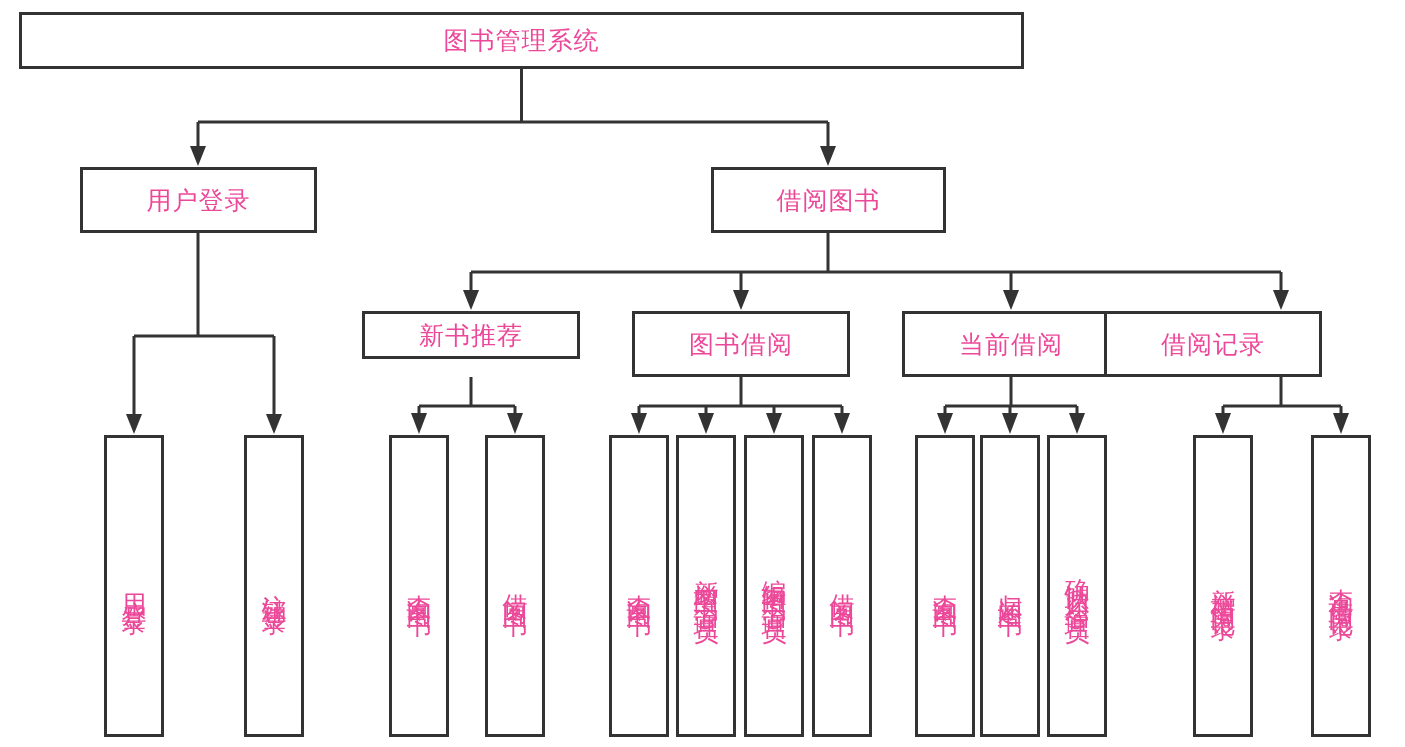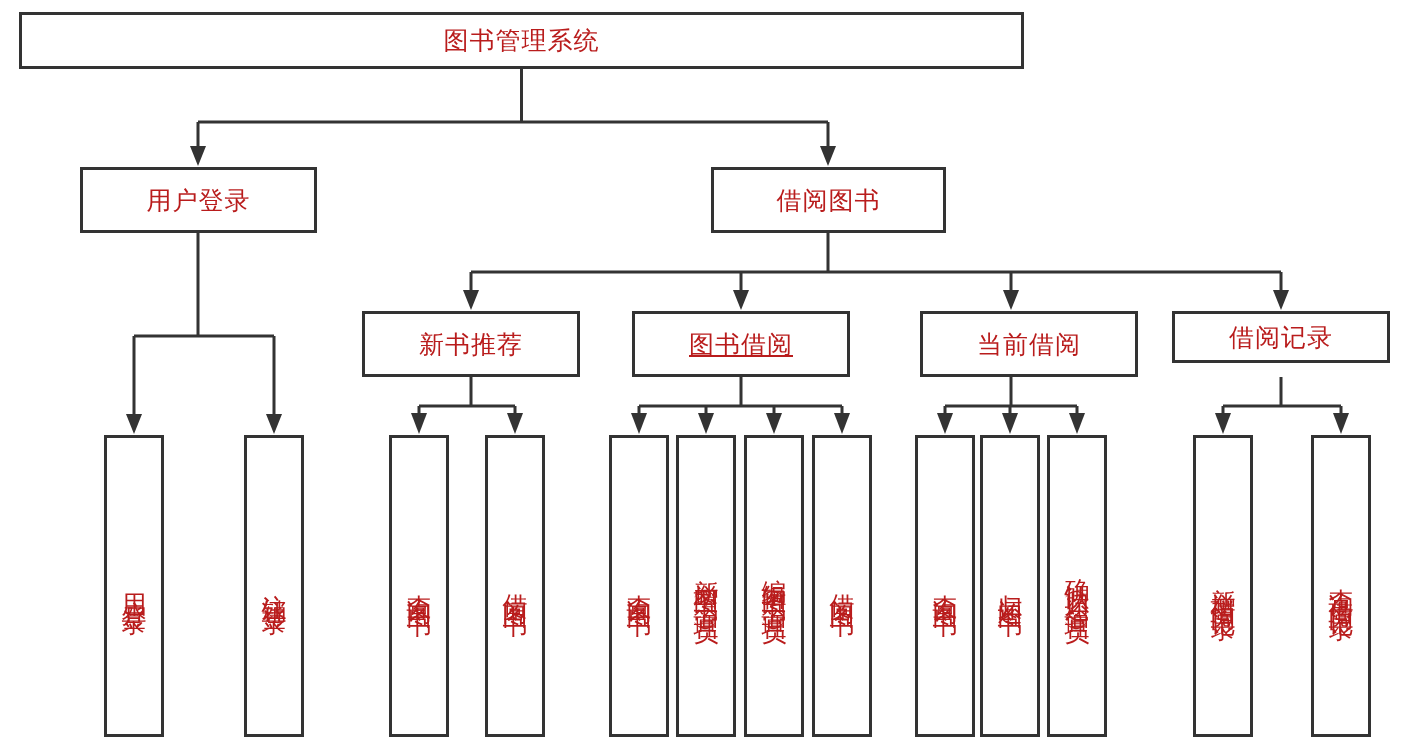--- a/index.html
+++ b/index.html
@@ -5,21 +5,21 @@
   html,body{margin:0;padding:0;background:#ffffff;}
   .canvas{
     position:relative;width:1405px;height:747px;background:#ffffff;overflow:hidden;
     font-family:"Liberation Sans","DejaVu Sans",sans-serif;
   }
   .links{position:absolute;left:0;top:0;width:1405px;height:747px;}
   .links path{stroke:#333333;stroke-width:3;fill:none;}
   .links polygon{fill:#333333;stroke:none;}
   .box{
     position:absolute;box-sizing:border-box;border:3px solid #333333;background:#ffffff;
-    display:flex;align-items:center;justify-content:center;color:#b91c1c;
+    display:flex;align-items:center;justify-content:center;color:#ec4899;
   }
   .h{font-size:25px;letter-spacing:1px;white-space:nowrap;}
   .v{
     writing-mode:vertical-rl;text-orientation:mixed;
     font-size:25px;letter-spacing:6px;line-height:1;
   }
   .watermark{
     position:absolute;left:1186px;top:712px;width:215px;
     font-size:20px;color:#c8c8c8;white-space:nowrap;letter-spacing:0.5px;
   }
@@ -67,24 +67,24 @@
       <polygon points="1215,413 1231,413 1223,434"></polygon>
       <polygon points="1333,413 1349,413 1341,434"></polygon>
     </g>
   </svg>
 
   <div class="box h" style="left:19px;top:12px;width:1005px;height:57px;">图书管理系统</div>
 
   <div class="box h" style="left:80px;top:167px;width:237px;height:66px;">用户登录</div>
   <div class="box h" style="left:711px;top:167px;width:235px;height:66px;">借阅图书</div>
 
-  <div class="box h" style="left:362px;top:311px;width:218px;height:66px;">新书推荐</div>
-  <div class="box h" style="left:632px;top:311px;width:218px;height:66px;text-decoration:underline;">图书借阅</div>
-  <div class="box h" style="left:902px;top:311px;width:218px;height:66px;margin-left:18px;">当前借阅</div>
-  <div class="box h" style="left:1172px;top:311px;width:218px;height:52px;">借阅记录</div>
+  <div class="box h" style="left:362px;top:311px;width:218px;height:48px;">新书推荐</div>
+  <div class="box h" style="left:632px;top:311px;width:218px;height:66px;">图书借阅</div>
+  <div class="box h" style="left:902px;top:311px;width:218px;height:66px;">当前借阅</div>
+  <div class="box h" style="left:1104px;top:311px;width:218px;height:66px;">借阅记录</div>
 
   <div class="box v" style="left:104px;top:435px;width:60px;height:302px;">用户登录</div>
   <div class="box v" style="left:244px;top:435px;width:60px;height:302px;">注销登录</div>
 
   <div class="box v" style="left:389px;top:435px;width:60px;height:302px;">查询图书</div>
   <div class="box v" style="left:485px;top:435px;width:60px;height:302px;">借阅图书</div>
 
   <div class="box v" style="left:609px;top:435px;width:60px;height:302px;">查询图书</div>
   <div class="box v" style="left:676px;top:435px;width:60px;height:302px;">新增图书（管理员）</div>
   <div class="box v" style="left:744px;top:435px;width:60px;height:302px;">编辑图书（管理员）</div>

